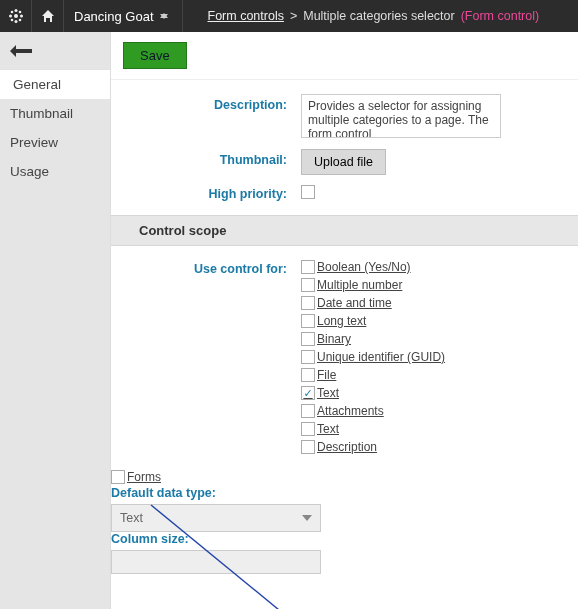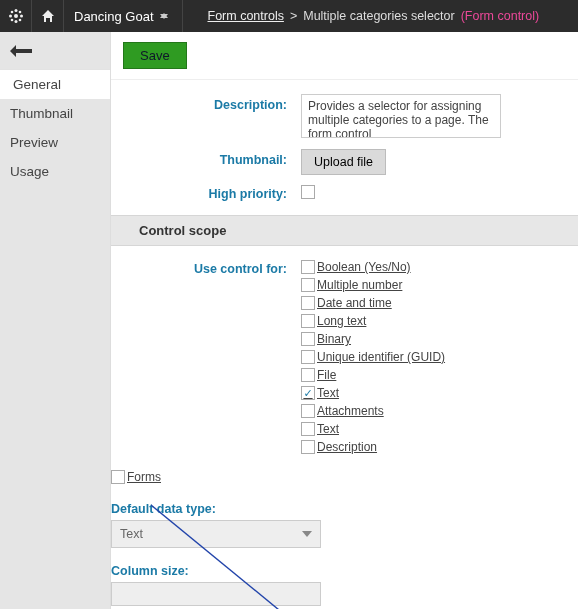--- a/index.html
+++ b/index.html
@@ -23,21 +23,21 @@
   .form { position: relative; padding-top: 10px; }
   .row { display: flex; align-items: flex-start; padding: 4px 0 4px 0; }
   .lbl { width: 190px; text-align: right; padding-right: 14px; color: #1b7aa6; font-size: 12.5px; font-weight: 600; padding-top: 4px; }
   .val { flex: 1; padding-right: 10px; }
   .desc-box { width: 200px; height: 44px; border: 1px solid #ccc; font-family: inherit; font-size: 12px; padding: 4px 6px; resize: none; overflow: hidden; color: #444; }
   .upload-btn { background: #dadada; border: 1px solid #bcbcbc; padding: 5px 12px; font-size: 12.5px; cursor: pointer; }
   .chk { width: 14px; height: 14px; border: 1px solid #aaa; display: inline-flex; align-items: center; justify-content: center; background: #fff; vertical-align: middle; }
   .chk.checked::after { content: "✓"; font-size: 11px; color: #1b7aa6; line-height: 1; }
   .chk-item { display: flex; align-items: center; gap: 2px; padding: 2px 0; font-size: 12px; color: #444; text-decoration: underline; }
   .section-hdr { background: #e7e7e7; padding: 7px 28px; font-weight: 600; font-size: 13px; margin: 10px 0 8px 0; border-top: 1px solid #d6d6d6; border-bottom: 1px solid #d6d6d6; }
-  .sublbl { color: #1b7aa6; font-size: 12.5px; font-weight: 600; margin: 16px 0 4px 0; }
+  .sublbl { color: #1b7aa6; font-size: 12.5px; font-weight: 600; margin: 0 0 4px 0; }
   .sel { width: 210px; height: 28px; border: 1px solid #ccc; background: #eee; display: flex; align-items: center; justify-content: space-between; padding: 0 8px; font-size: 12.5px; color: #666; }
   .txt-in { width: 210px; height: 24px; border: 1px solid #ccc; background: #eee; padding: 0 6px; font-size: 12.5px; }
   svg.arrow { position: absolute; pointer-events: none; }
 </style>
 </head>
 <body>
 
 <div class="topbar">
   <div class="top-btn">
     <svg width="14" height="14" viewBox="0 0 14 14">

